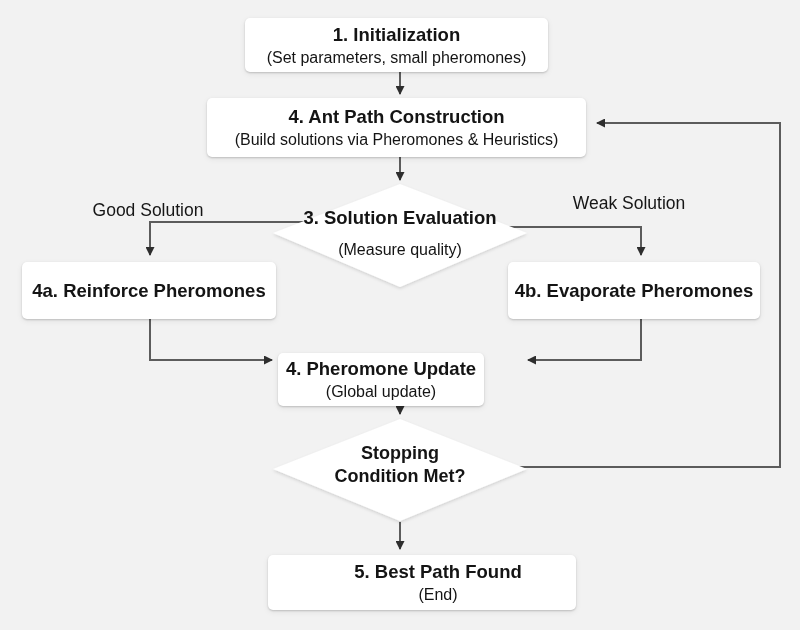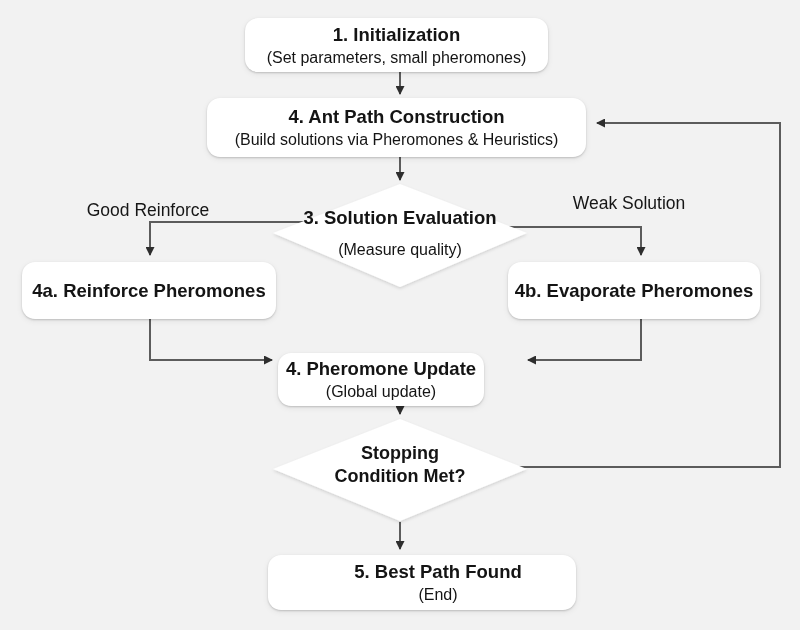--- a/index.html
+++ b/index.html
@@ -25,21 +25,21 @@
     fill: none;
     stroke: var(--line, #5c5c5c);
     stroke-width: 2;
   }
   .arrowhead { fill: var(--arrow, #2e2e2e); }
   .diamond { fill: var(--node-fill, #ffffff); }
 
   .node {
     position: absolute;
     background: var(--node-fill, #ffffff);
-    border-radius: 13px;
+    border-radius: 5px;
     box-shadow: 0 1px 2px rgba(0,0,0,0.18), 0 2px 6px rgba(0,0,0,0.07);
     display: flex;
     flex-direction: column;
     align-items: center;
     justify-content: center;
     text-align: center;
     box-sizing: border-box;
   }
   .node-title {
     font-size: 18.5px;
@@ -133,16 +133,16 @@
   <div class="diamond-text" style="left:280px; top:206px; width:240px; height:54px;justify-content:space-between;">
     <div class="node-title">3. Solution Evaluation</div>
     <div class="node-subtitle">(Measure quality)</div>
   </div>
 
   <div class="diamond-text" style="left:290px; top:439px; width:220px; height:52px;">
     <div class="node-title" style="font-size:18px; line-height:23px;">Stopping</div>
     <div class="node-title" style="font-size:18px; line-height:23px;">Condition Met?</div>
   </div>
 
-  <div class="edge-label" style="left:48px; top:200px; width:200px;">Good Reinforce</div>
+  <div class="edge-label" style="left:48px; top:200px; width:200px;">Good Solution</div>
   <div class="edge-label" style="left:529px; top:193px; width:200px;">Weak Solution</div>
 
 </div>
 
 </body></html>

